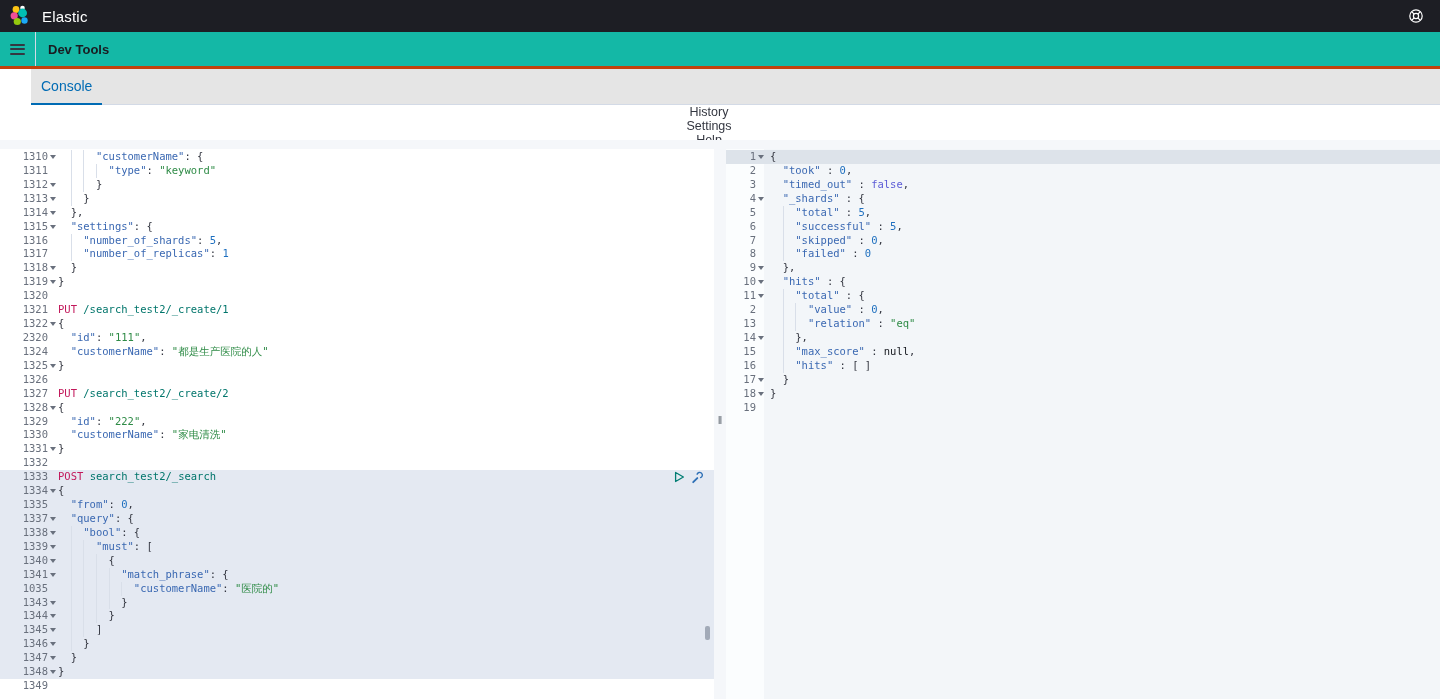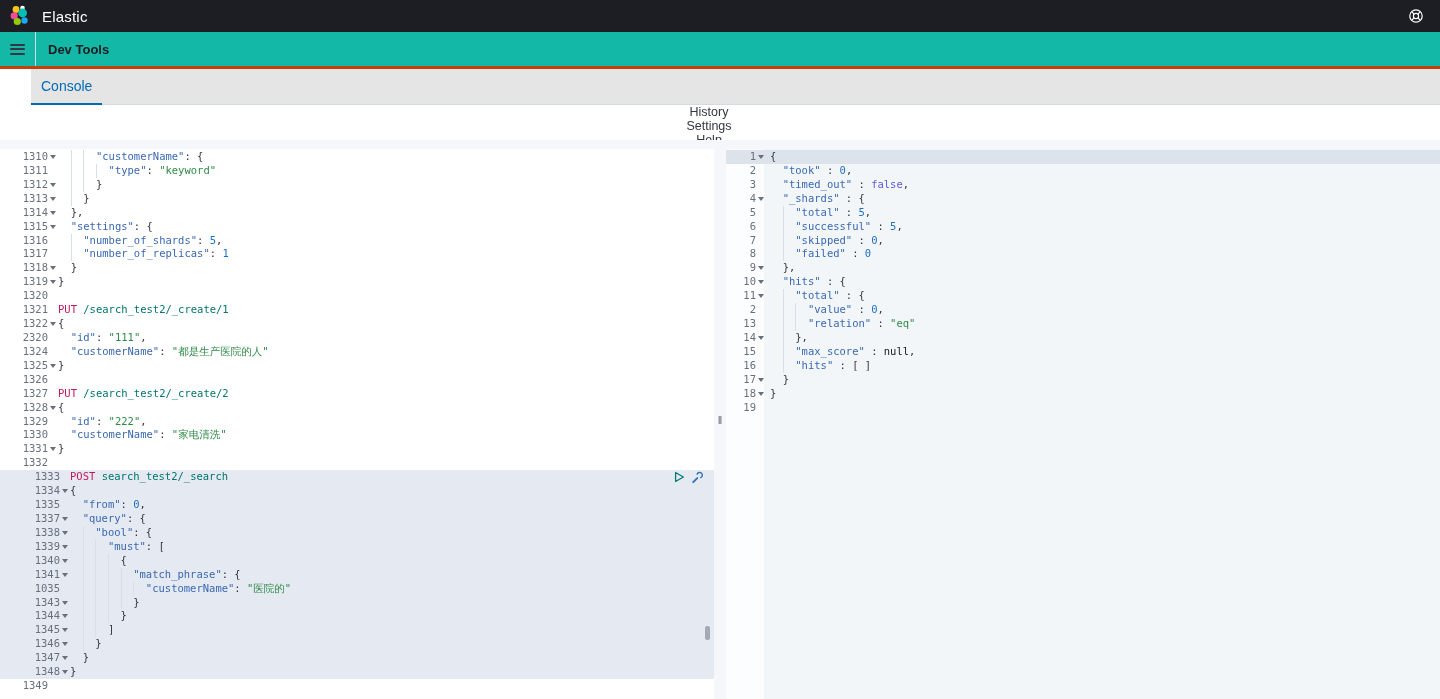--- a/index.html
+++ b/index.html
@@ -43,21 +43,21 @@
   .gutter-bg { position:absolute; left:0; top:0; width:38px; height:100%; background:#fbfdfe; }
   .divider { position:absolute; left:714px; top:0; width:12px; height:100%; display:flex;
              align-items:center; justify-content:center; cursor:col-resize;
              color:#535b66; font-size:11px; }
   .vthumb { position:absolute; left:705px; top:477px; width:5px; height:14px;
             background:#a2aab8; border-radius:2px; z-index:3; }
 
   .lines { position:relative; z-index:1; padding-top:1px; }
   .ln { position:relative; display:flex; height:13.93px; line-height:13.93px; white-space:pre;
         font-family:"DejaVu Sans Mono", monospace; font-size:10.5px; }
-  .editor-pane .ln.hl { background:#e4e9f2;padding-left:12px; }
+  .editor-pane .ln.hl { background:#e4e9f2; }
   .response-pane .ln.active { background:#dde3ea; }
 
   .num { flex:none; text-align:right; color:#69707d; }
   .editor-pane .num { width:48px; }
   .response-pane .num { width:30px; }
   .fwslot { flex:none; position:relative; }
   .editor-pane .fwslot { width:10px; }
   .response-pane .fwslot { width:8px; }
   .fw { position:absolute; left:2px; top:5px; width:0; height:0;
         border-left:3.5px solid transparent; border-right:3.5px solid transparent;

